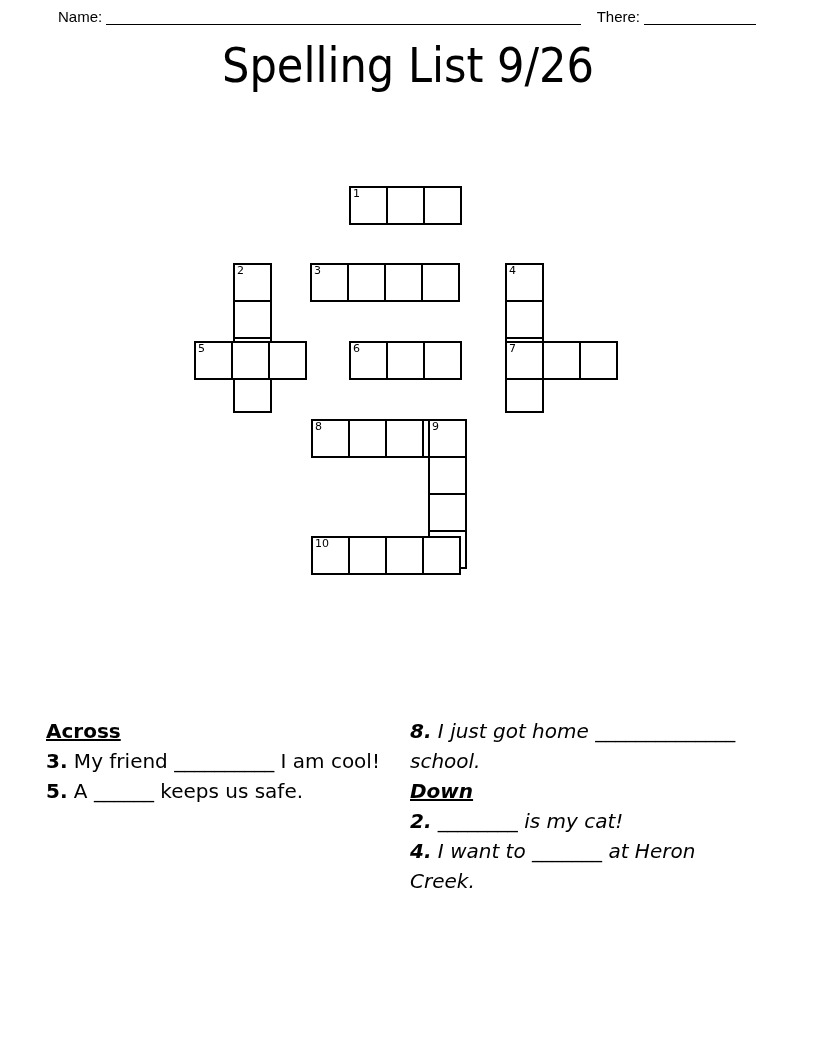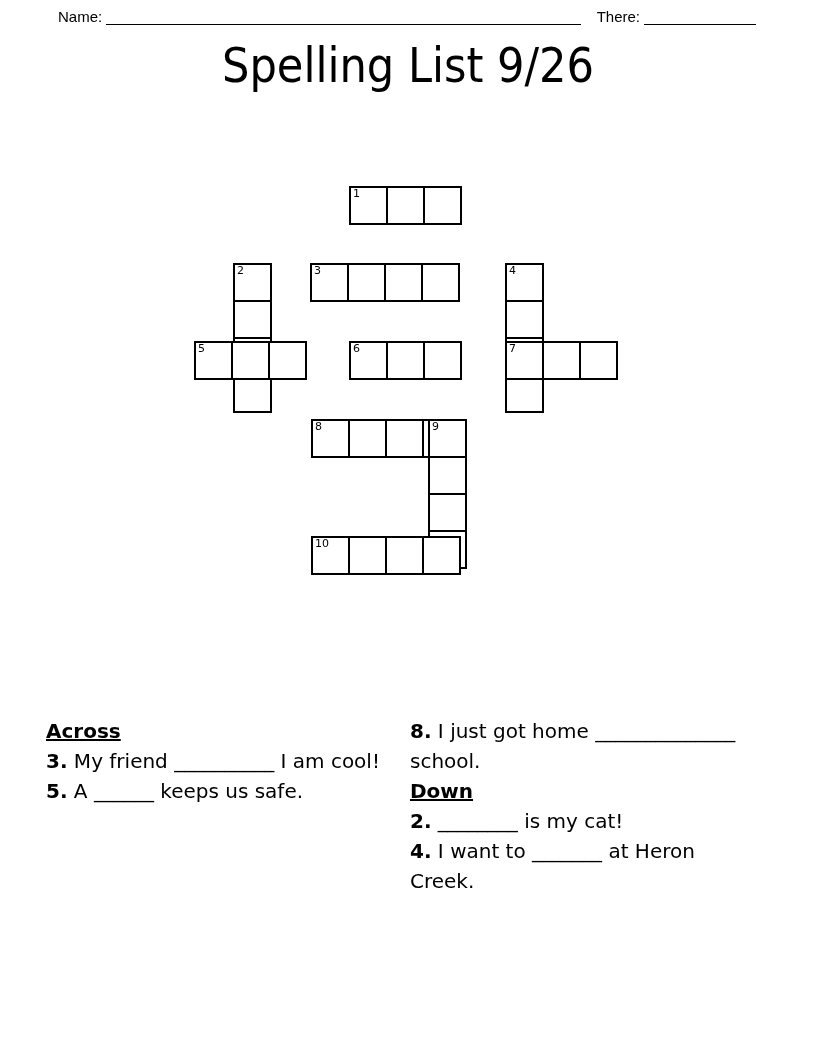--- a/index.html
+++ b/index.html
@@ -95,21 +95,21 @@
   }
   .clue-col {
     position: absolute;
     top: 16px;
     width: 340px;
     font-family: "DejaVu Sans", sans-serif;
     font-size: 20px;
     line-height: 30px;
   }
   .clue-col.left  { left: 46px;  width: 345px; }
-  .clue-col.right { left: 410px; width: 345px; }
+  .clue-col.right { left: 410px; width: 345px; font-style: italic; }
 
   .clue-heading {
     font-weight: 700;
     text-decoration: underline;
     font-size: 20px;
     line-height: 30px;
     display: block;
   }
   .clue-item {
     display: block;

